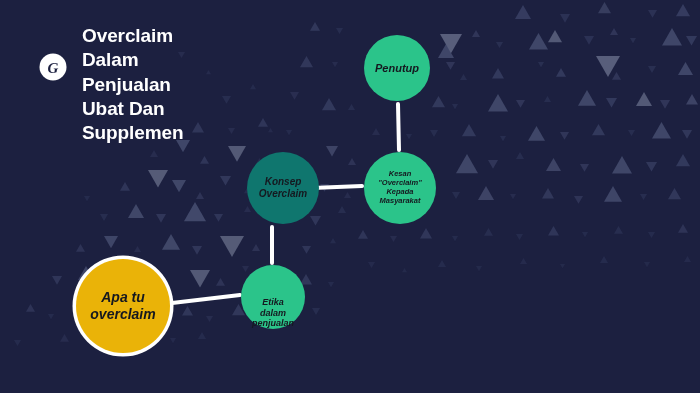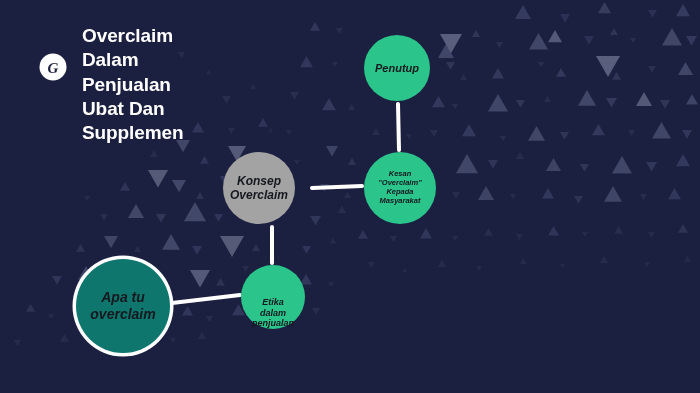--- a/index.html
+++ b/index.html
@@ -258,30 +258,30 @@
 
   <div id="node-layer">
       <div class="node" style="left: 364px; top: 35px; width: 66px; height: 66px; font-size: 11px; background: rgb(43, 196, 138); color: rgb(21, 24, 31);">
         <span class="node-label">Penutup</span>
       </div>
       <div class="node" style="left: 364px; top: 152px; width: 72px; height: 72px; font-size: 7.5px; background: rgb(43, 196, 138); color: rgb(21, 24, 31);">
         <span class="node-label">Kesan "Overclaim"
 Kepada
 Masyarakat</span>
       </div>
-      <div class="node" style="left: 223px; top: 152px; width: 72px; height: 72px; font-size: 12px; background: #a3a3a3; color: rgb(21, 24, 31);">
+      <div class="node" style="left: 247px; top: 152px; width: 72px; height: 72px; font-size: 10px; background: #0f766e; color: rgb(21, 24, 31);">
         <span class="node-label">Konsep
 Overclaim</span>
       </div>
       <div class="node" style="left: 241px; top: 265px; width: 64px; height: 64px; font-size: 9px; background: rgb(43, 196, 138); color: rgb(21, 24, 31); align-items: flex-end;">
         <span class="node-label">Etika
 dalam
 penjualan</span>
       </div>
-      <div class="node selected" style="left: 76px; top: 259px; width: 94px; height: 94px; font-size: 14px; background: #0f766e; color: rgb(21, 24, 31);">
+      <div class="node selected" style="left: 76px; top: 259px; width: 94px; height: 94px; font-size: 14px; background: #eab308; color: rgb(21, 24, 31);">
         <span class="node-label">Apa tu
 overclaim</span>
       </div>
     </div>
 
   <svg id="logo-badge" viewBox="0 0 30 30">
     <circle cx="15" cy="15" r="13.5" fill="#ffffff"></circle>
     <text id="logo-letter" x="15" y="20.5" text-anchor="middle" font-family="Liberation Serif, serif" font-size="15" font-style="italic" font-weight="bold" fill="#1c2040">G</text>
   </svg>
 

